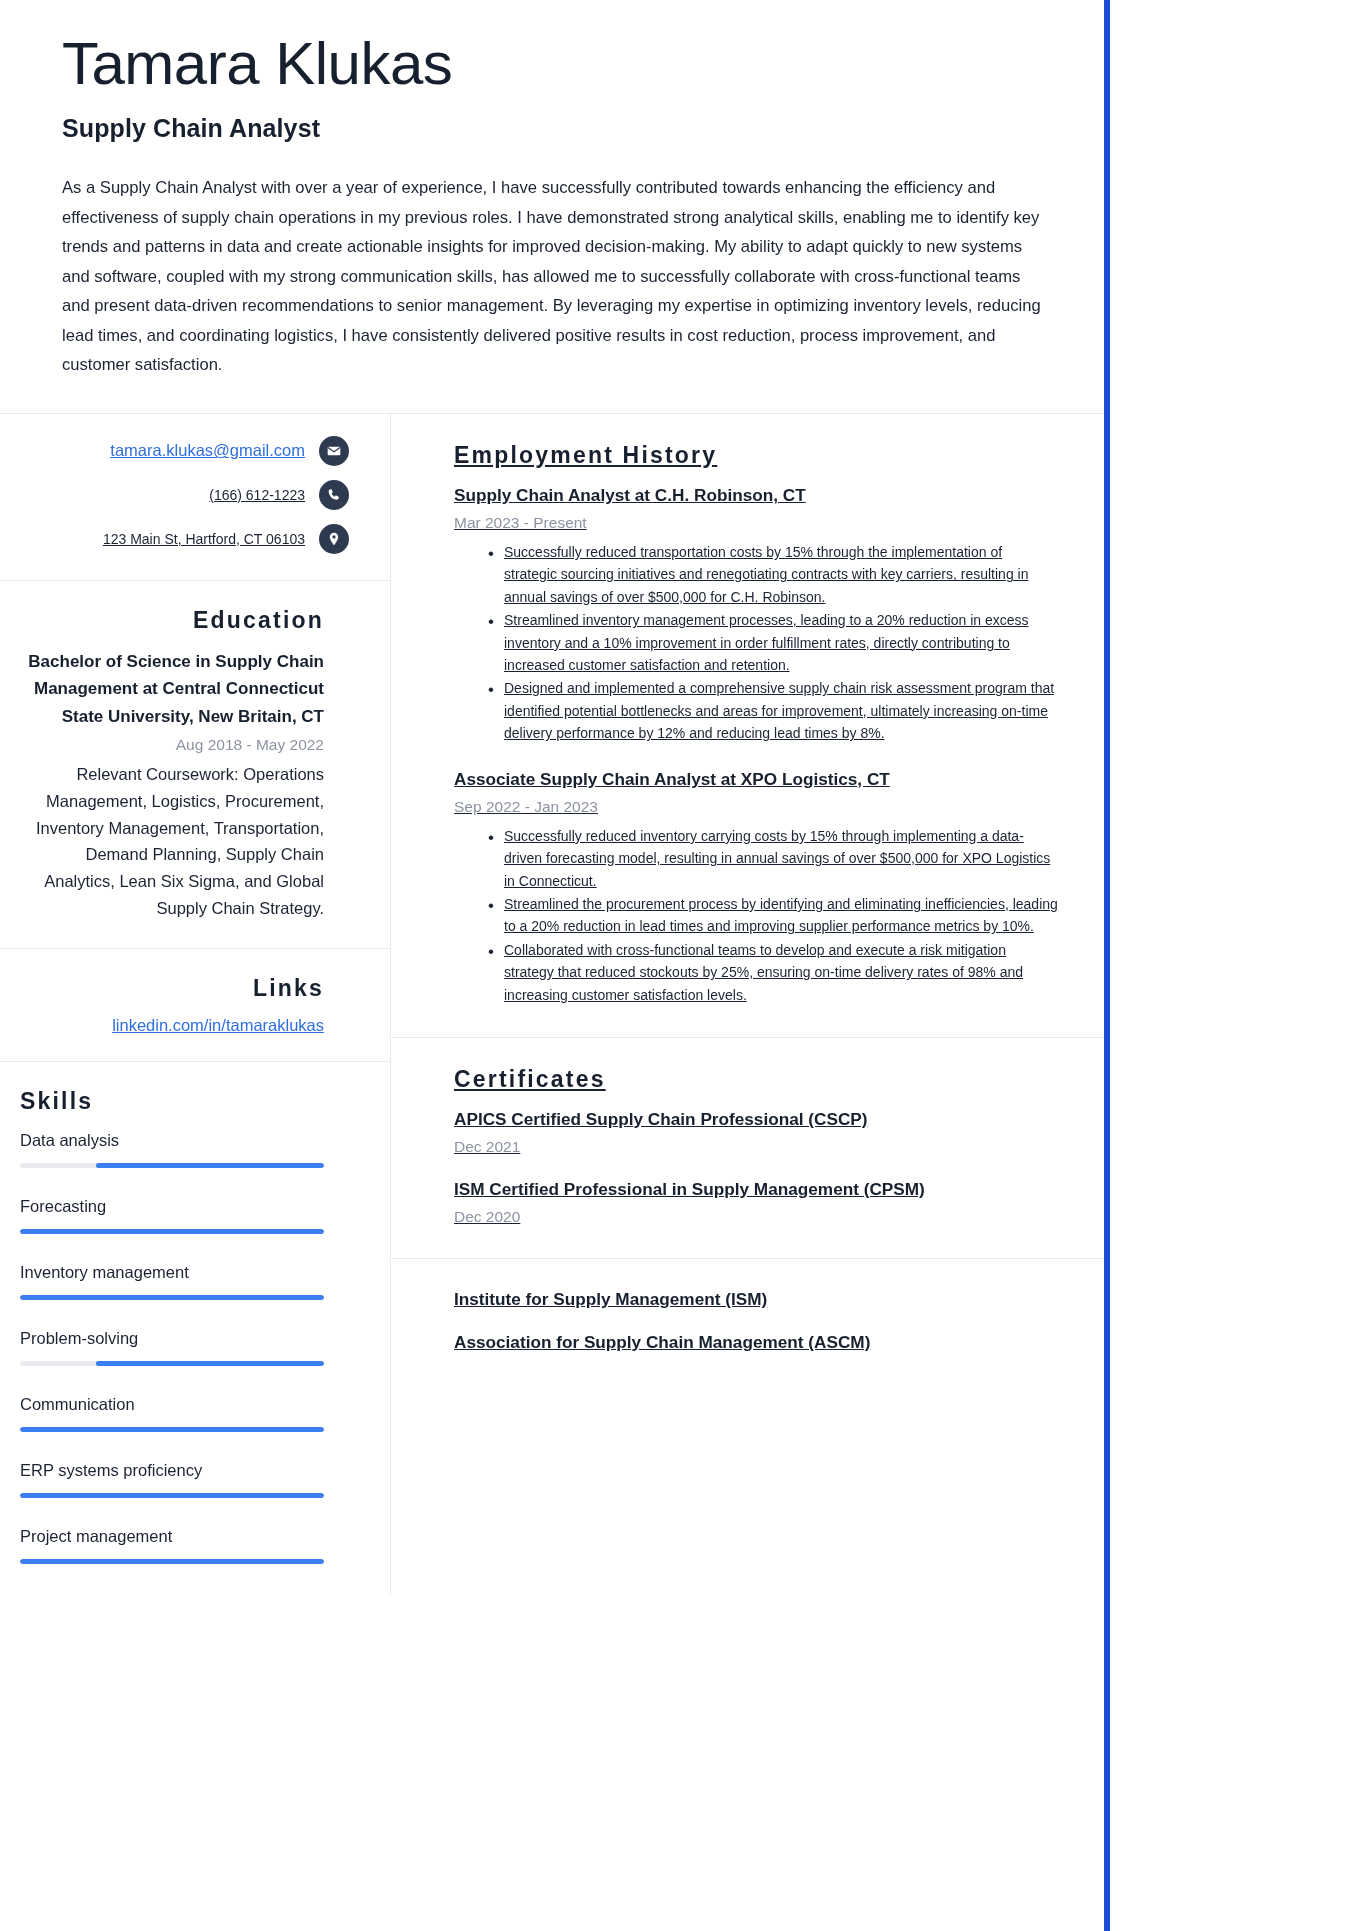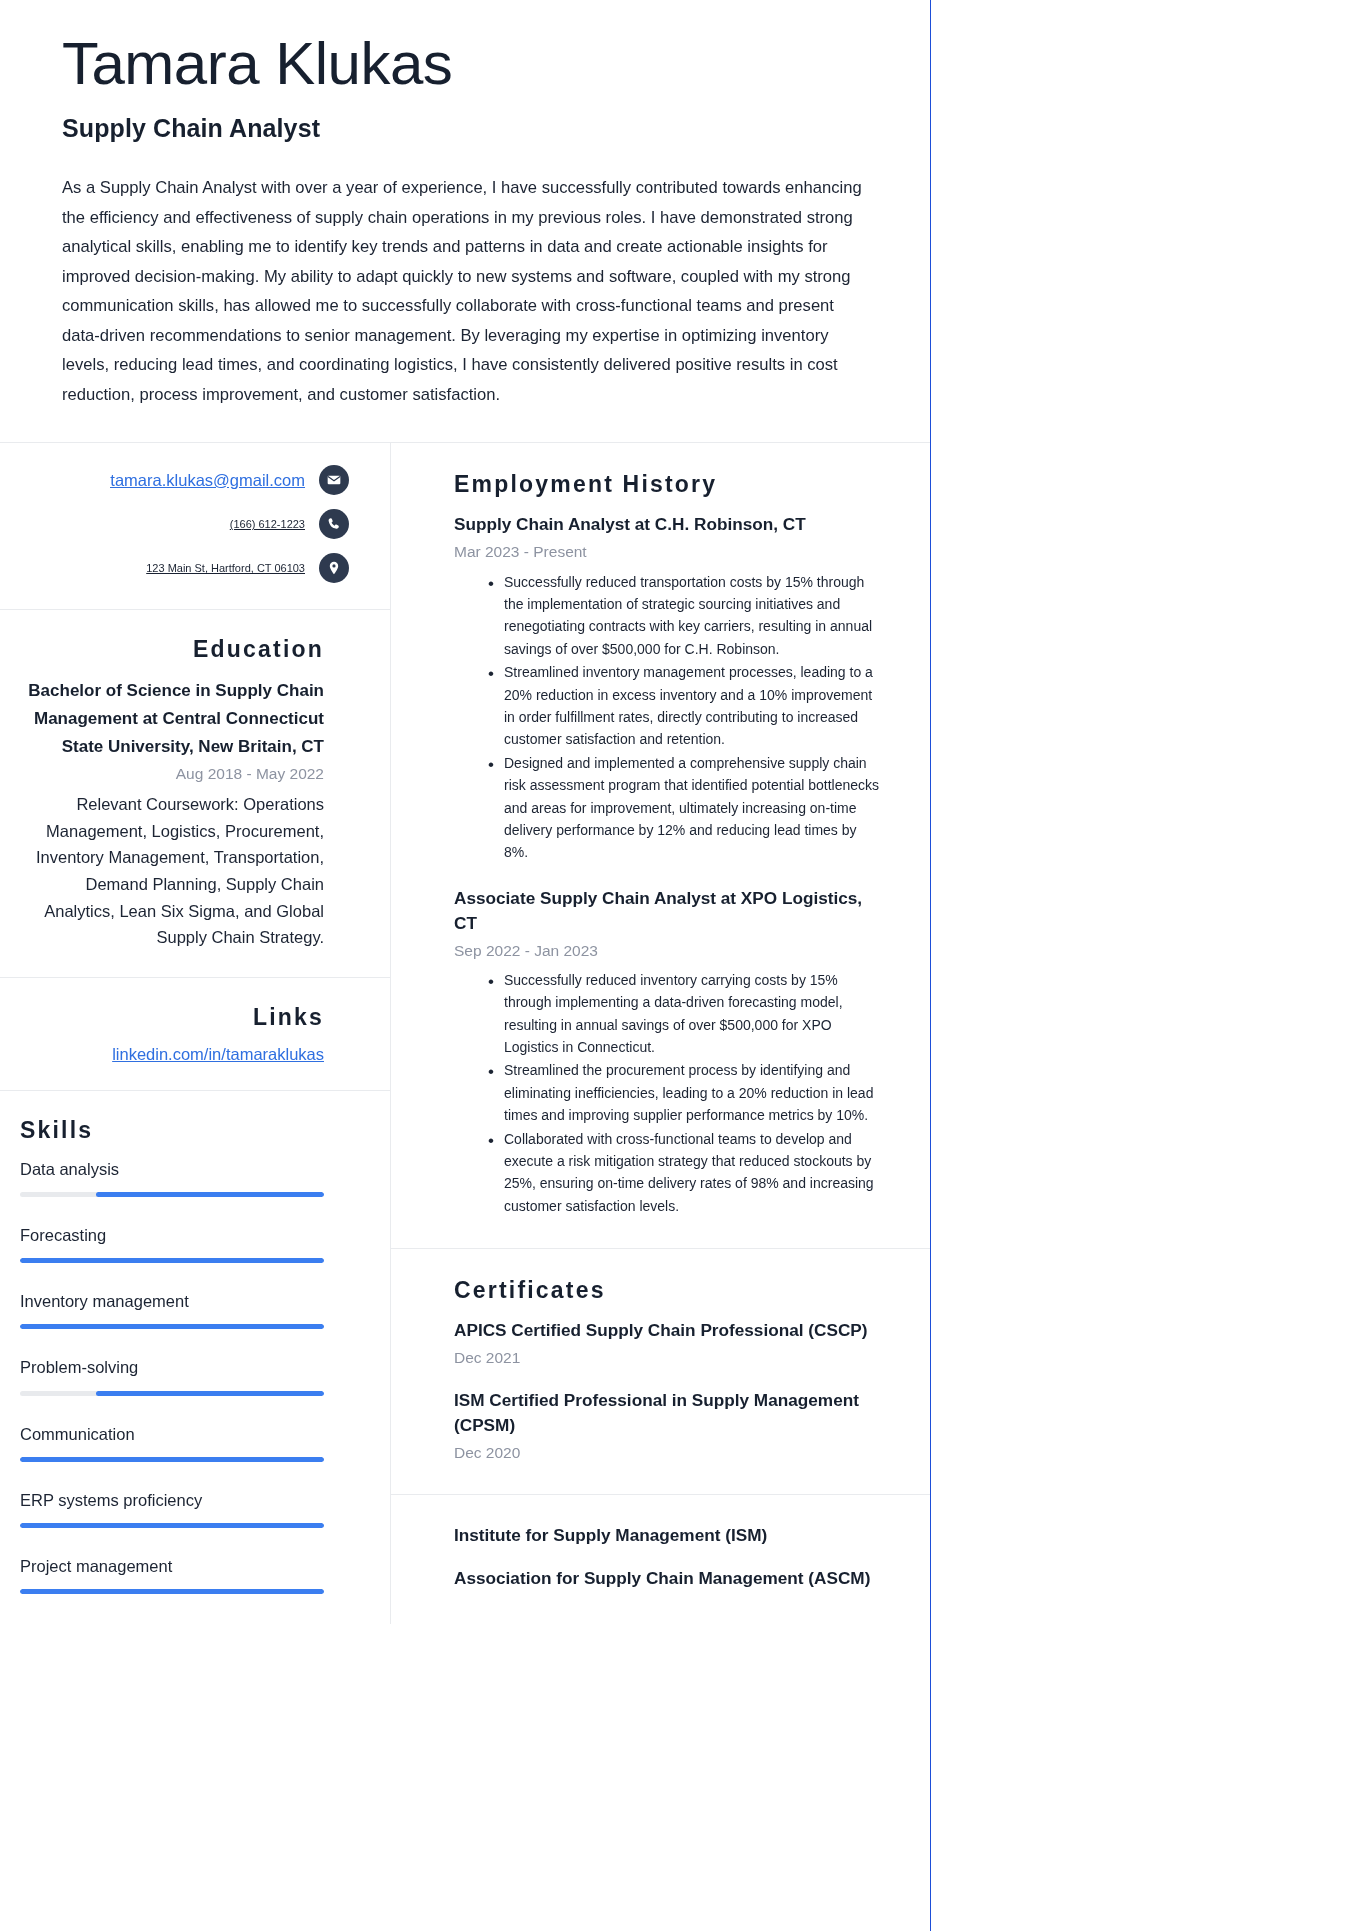--- a/index.html
+++ b/index.html
@@ -8,25 +8,25 @@
     background: #ffffff;
   }
   body {
     font-family: "Liberation Sans", sans-serif;
     color: #1a2233;
     width: 1366px;
     min-height: 1931px;
     position: relative;
   }
   .page {
-    width: 931px;
+    width: 1110px;
     min-height: 1931px;
     background: #ffffff;
     position: relative;
-    border-right: 1px solid #1d4ed8;
+    border-right: 6px solid #1d4ed8;
   }
 
   
   .header {
     padding: 30px 62px 0 62px;
   }
   .full-name {
     font-size: 60px;
     font-weight: 300;
     letter-spacing: -0.5px;
@@ -87,21 +87,21 @@
   .contact-row {
     display: flex;
     align-items: center;
     justify-content: flex-end;
     gap: 14px;
     margin-bottom: 14px;
     padding-right: 21px;
   }
   .contact-row:last-child { margin-bottom: 0; }
   .contact-text {
-    font-size: 11px;
+    font-size: 14px;
     color: #1c2433;
     line-height: 1.3;
   }
   a.contact-link, a.link-url {
     color: #2f6fe0;
     text-decoration: underline;
     font-size: 16.5px;
   }
   .cicon {
     width: 30px; height: 30px;
@@ -163,20 +163,21 @@
   .skill-fill {
     height: 5px;
     border-radius: 3px;
     background: #3b7ef0;
   }
 
   
   .main-block {
     padding: 28px 46px 30px 63px;
     border-bottom: 1px solid #e9ebee;
+    text-decoration: underline;
   }
   .main-block.nb { border-bottom: none; }
   .main-heading {
     font-size: 23px;
     font-weight: 700;
     letter-spacing: 2.2px;
     color: #17202f;
     margin-bottom: 14px;
   }
   .entry { margin-bottom: 22px; }

